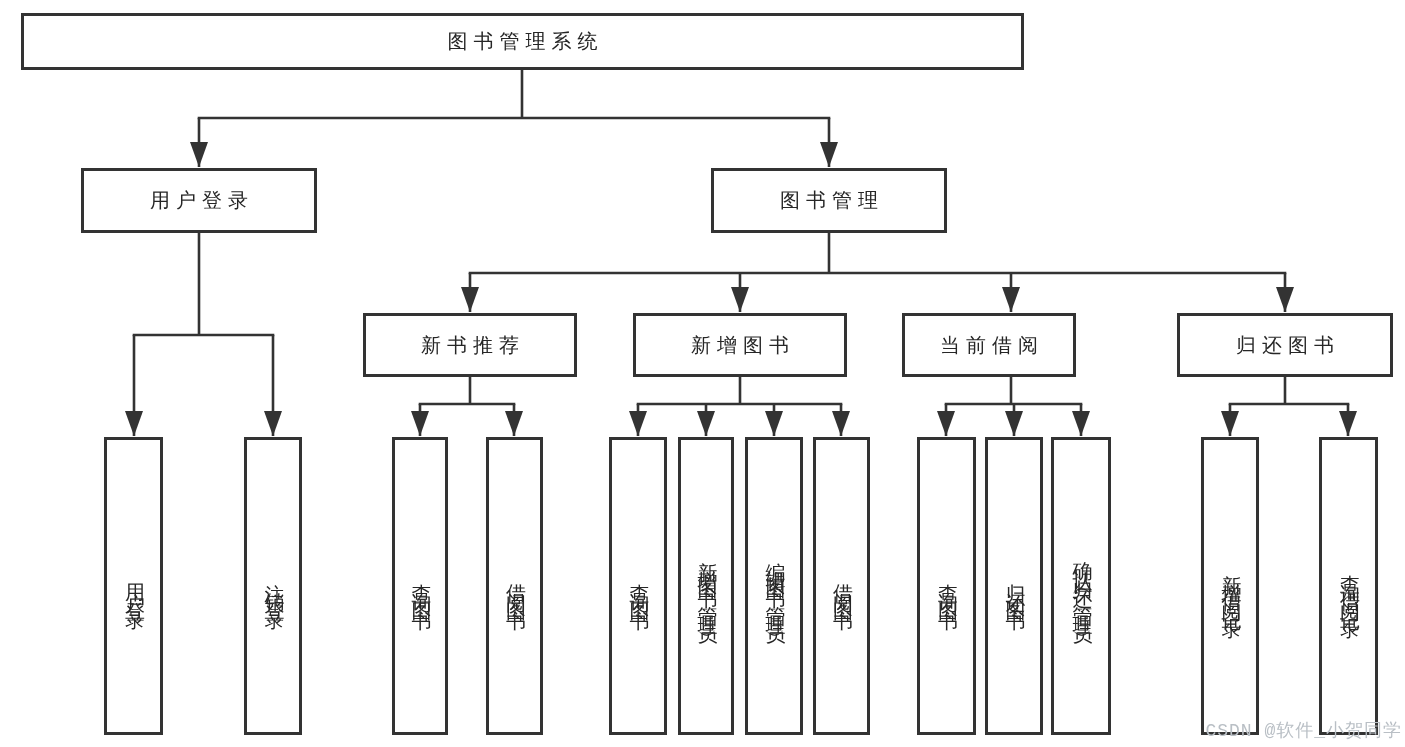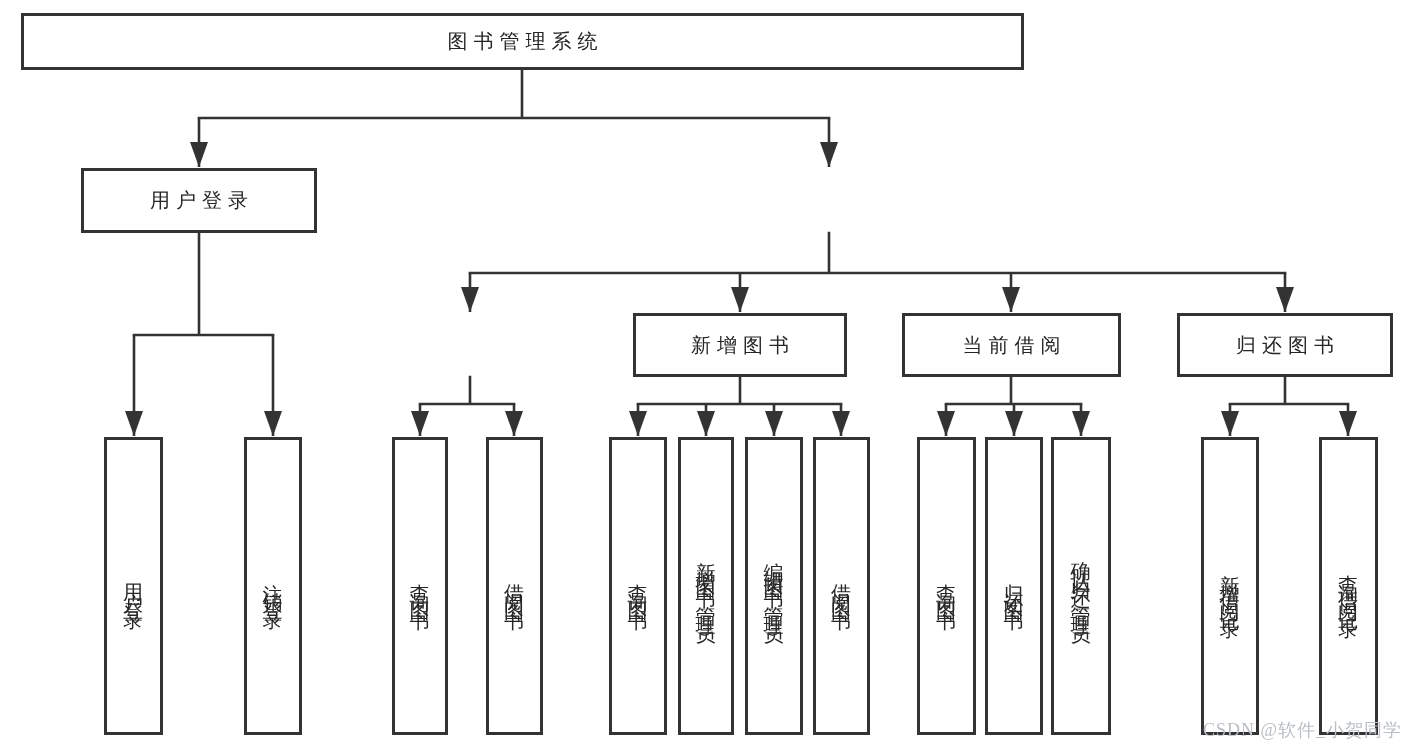--- a/index.html
+++ b/index.html
@@ -1,18 +1,18 @@
 <!DOCTYPE html>
 <html><head>
 <meta charset="utf-8">
 <style>
   html,body{margin:0;padding:0;background:#fff;}
   #canvas{
     position:relative;width:1405px;height:747px;background:#ffffff;overflow:hidden;
-    font-family:Liberation Serif, serif;
+    font-family:Liberation Mono, monospace;
   }
   #wires{position:absolute;left:0;top:0;width:1405px;height:747px;}
   .box{
     position:absolute;background:#ffffff;border:3px solid #333333;box-sizing:border-box;
     display:flex;align-items:center;justify-content:center;color:#262626;
   }
   .hlabel{font-size:20px;letter-spacing:6px;text-indent:6px;white-space:nowrap;}
   .leaf{top:437px;height:298px;}
   .vtext{
     writing-mode:vertical-lr;text-orientation:mixed;
@@ -66,25 +66,31 @@
     </g>
   </svg>
 
   <div class="box" style="left:21px;top:13px;width:1003px;height:57px">
     <span class="hlabel">图书管理系统</span>
   </div>
 
   <div class="box" style="left:81px;top:168px;width:236px;height:65px">
     <span class="hlabel">用户登录</span>
   </div>
+  <div class="box" style="left:711px;top:168px;width:236px;height:65px">
+    <span class="hlabel">图书管理</span>
+  </div>
 
+  <div class="box" style="left:363px;top:313px;width:214px;height:64px">
+    <span class="hlabel">新书推荐</span>
+  </div>
   <div class="box" style="left:633px;top:313px;width:214px;height:64px">
     <span class="hlabel">新增图书</span>
   </div>
-  <div class="box" style="left:902px;top:313px;width:219px;height:64px">
+  <div class="box" style="left:902px;top:313px;width:174px;height:64px">
     <span class="hlabel">当前借阅</span>
   </div>
   <div class="box" style="left:1177px;top:313px;width:216px;height:64px">
     <span class="hlabel">归还图书</span>
   </div>
 
   <div class="box leaf" style="left:104px;width:59px">
     <span class="vtext">用户登录</span>
   </div>
   <div class="box leaf" style="left:244px;width:58px">

